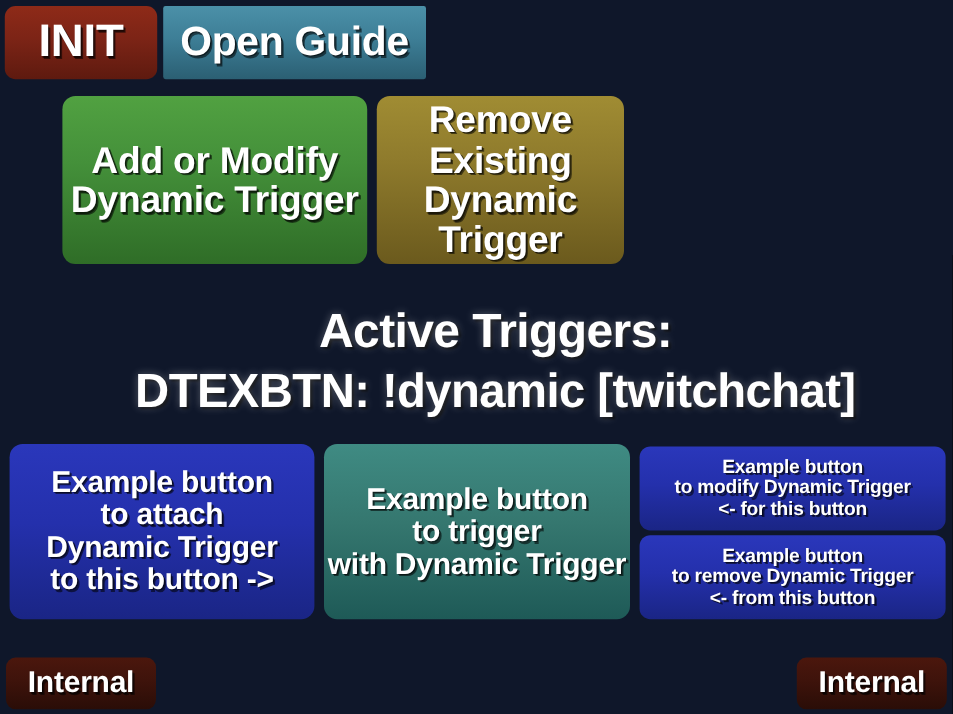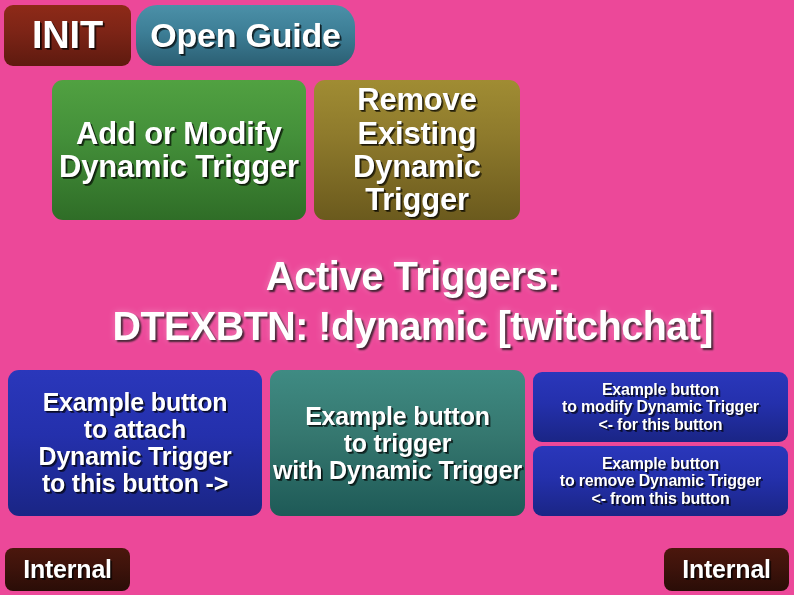--- a/index.html
+++ b/index.html
@@ -12,21 +12,21 @@
     height: 595px;
     overflow: hidden;
     font-family: "Liberation Sans", sans-serif;
     position: relative;
   }
   #stage {
     position: absolute;
     left: 0; top: 0;
     width: 794px;
     height: 595px;
-    background: #ec4899;
+    background: #0f172a;
   }
 
   .btn {
     position: absolute;
     box-sizing: border-box;
     display: flex;
     align-items: center;
     justify-content: center;
     text-align: center;
     color: #ffffff;
@@ -44,21 +44,21 @@
 
   
   .btn-init {
     left: 4px; top: 5px; width: 127px; height: 61px;
     border-radius: 9px;
     font-size: 38px;
     background: linear-gradient(180deg, #8e2a18 0%, #7c2416 45%, #5e1a0f 100%);
   }
   .btn-openguide {
     left: 136px; top: 5px; width: 219px; height: 61px;
-    border-radius: 21px;
+    border-radius: 2px;
     font-size: 34px;
     background: linear-gradient(180deg, #4b90a8 0%, #3d7e96 45%, #2b5f73 100%);
   }
 
   
   .row2 { top: 80px; height: 140px; font-size: 31px; margin-left: 44px; }
   .btn-add {
     left: 8px; width: 254px;
     background: linear-gradient(180deg, #51a141 0%, #44903a 40%, #2f6d27 100%);
   }

